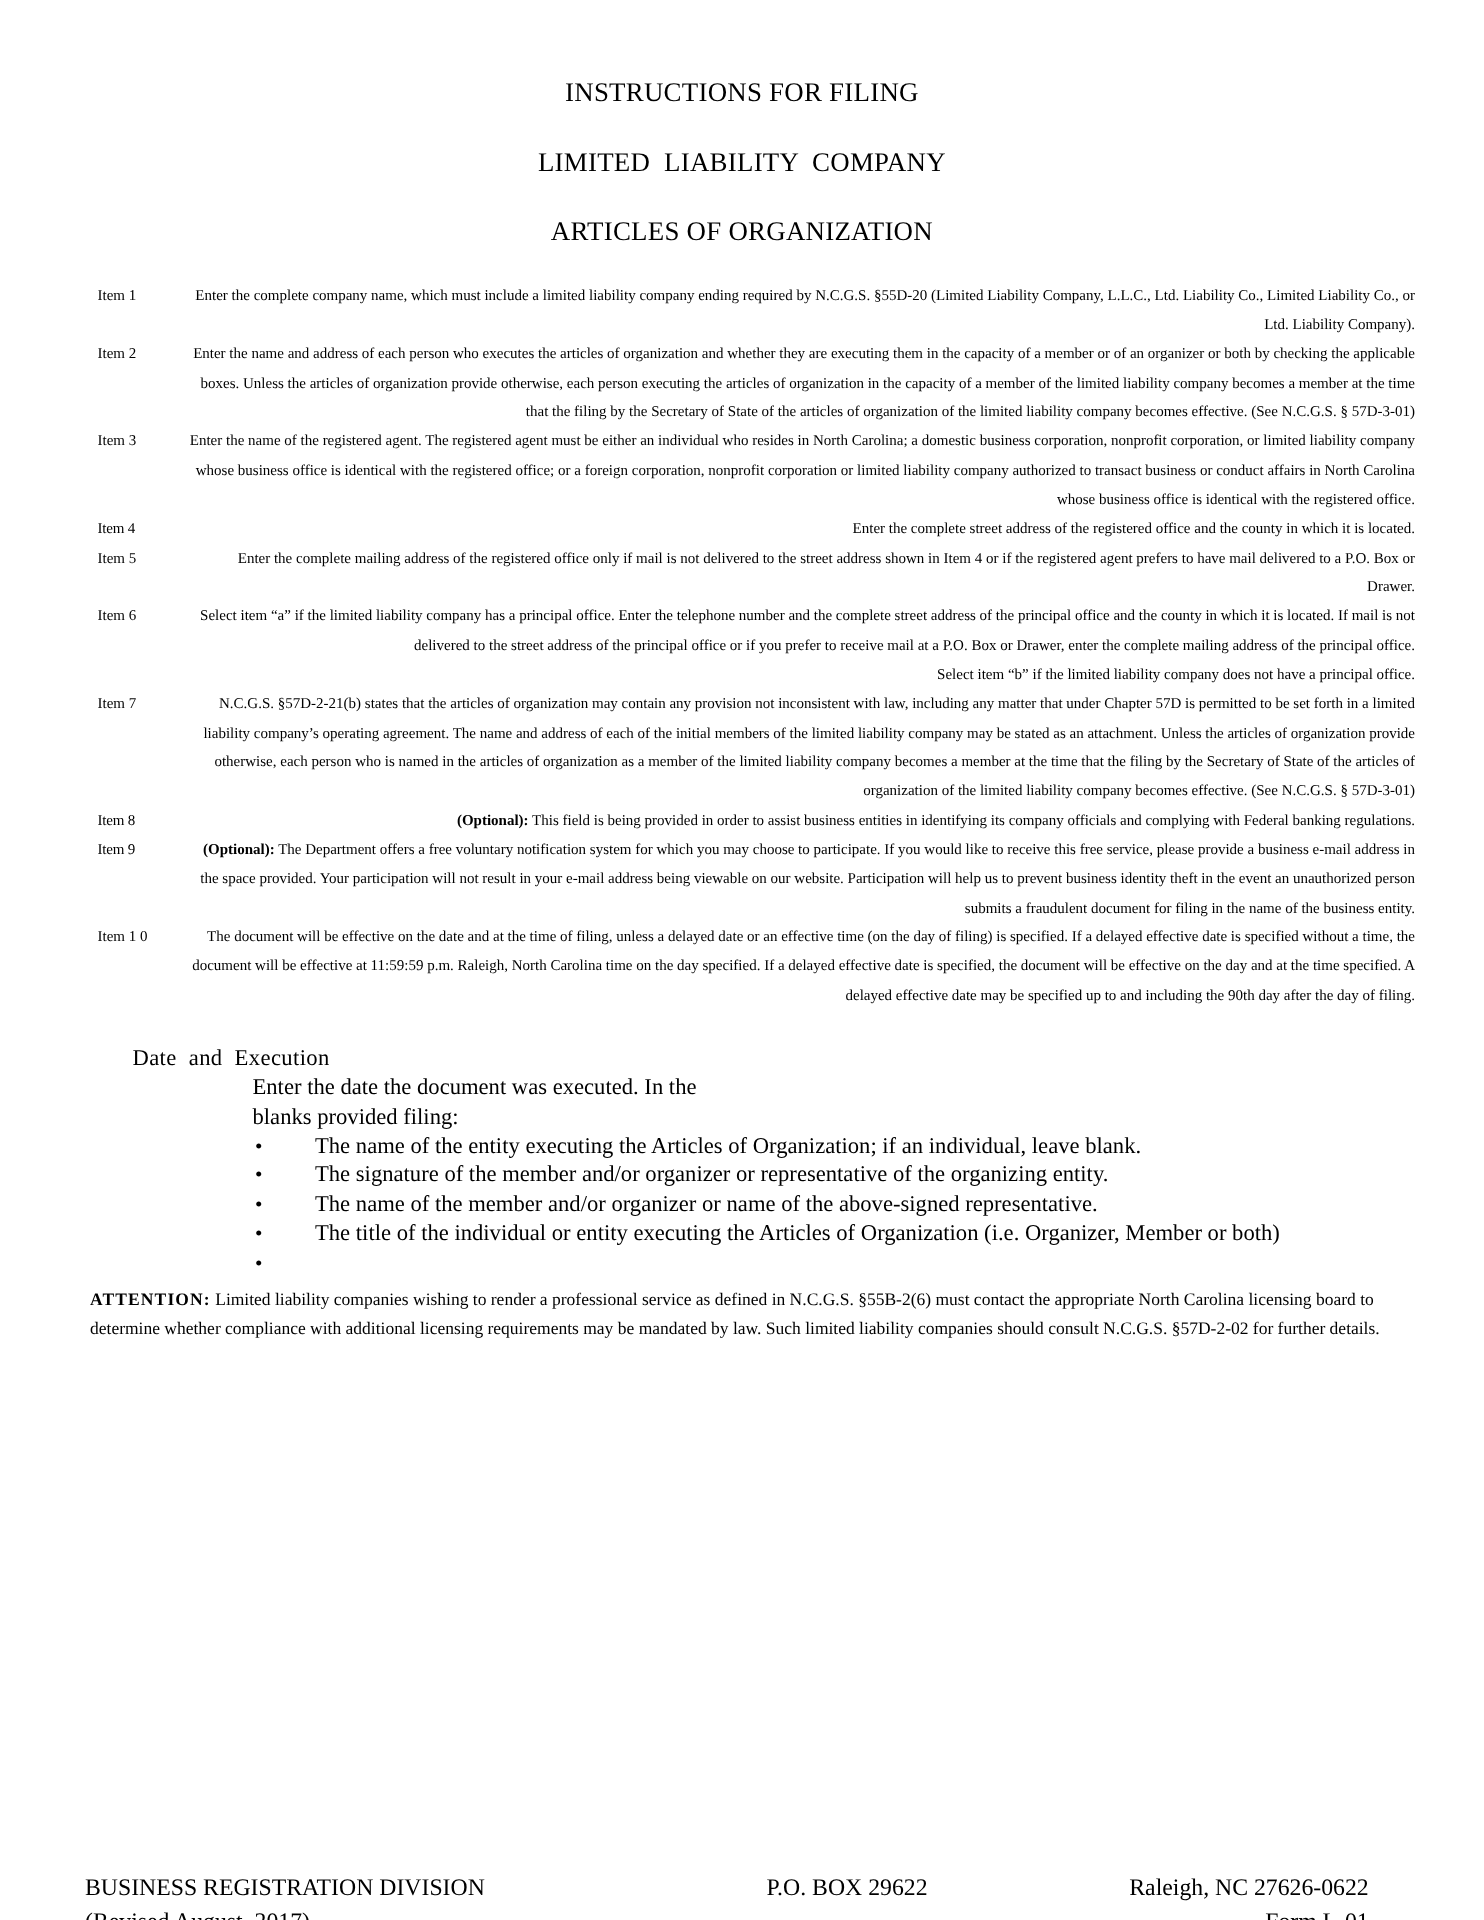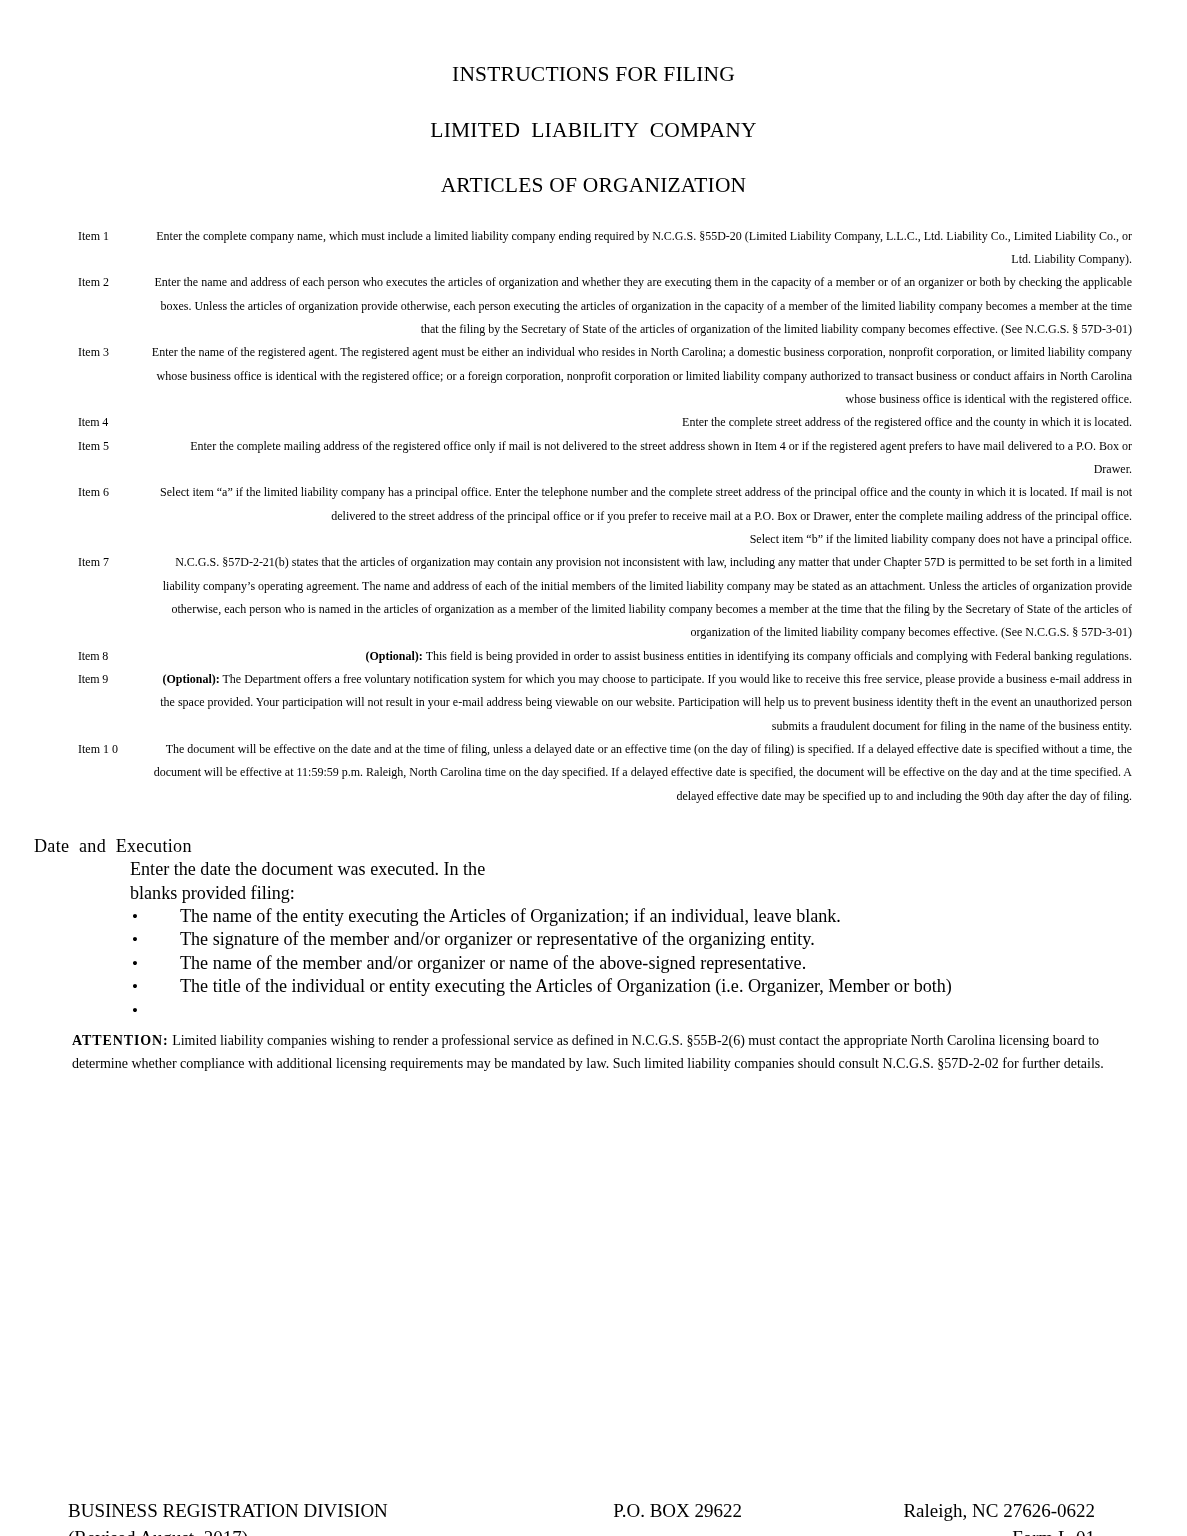--- a/index.html
+++ b/index.html
@@ -54,21 +54,21 @@
     flex: 1 1 auto;
     text-align: right;
   }
   .item-body p { margin: 0; }
   .tight { letter-spacing: -0.15px; }
   .b { font-weight: bold; }
 
   
   .dx-block {
     margin-top: 27px;
-    padding-left: 34px;
+    padding-left: 106px;
     padding-right: 55px;
     font-size: 18.1px;
     line-height: 23.35px;
   }
   .dx-heading {
     white-space: pre;
     letter-spacing: 0.3px;
   }
   .dx-intro {
     margin-left: 96px;

